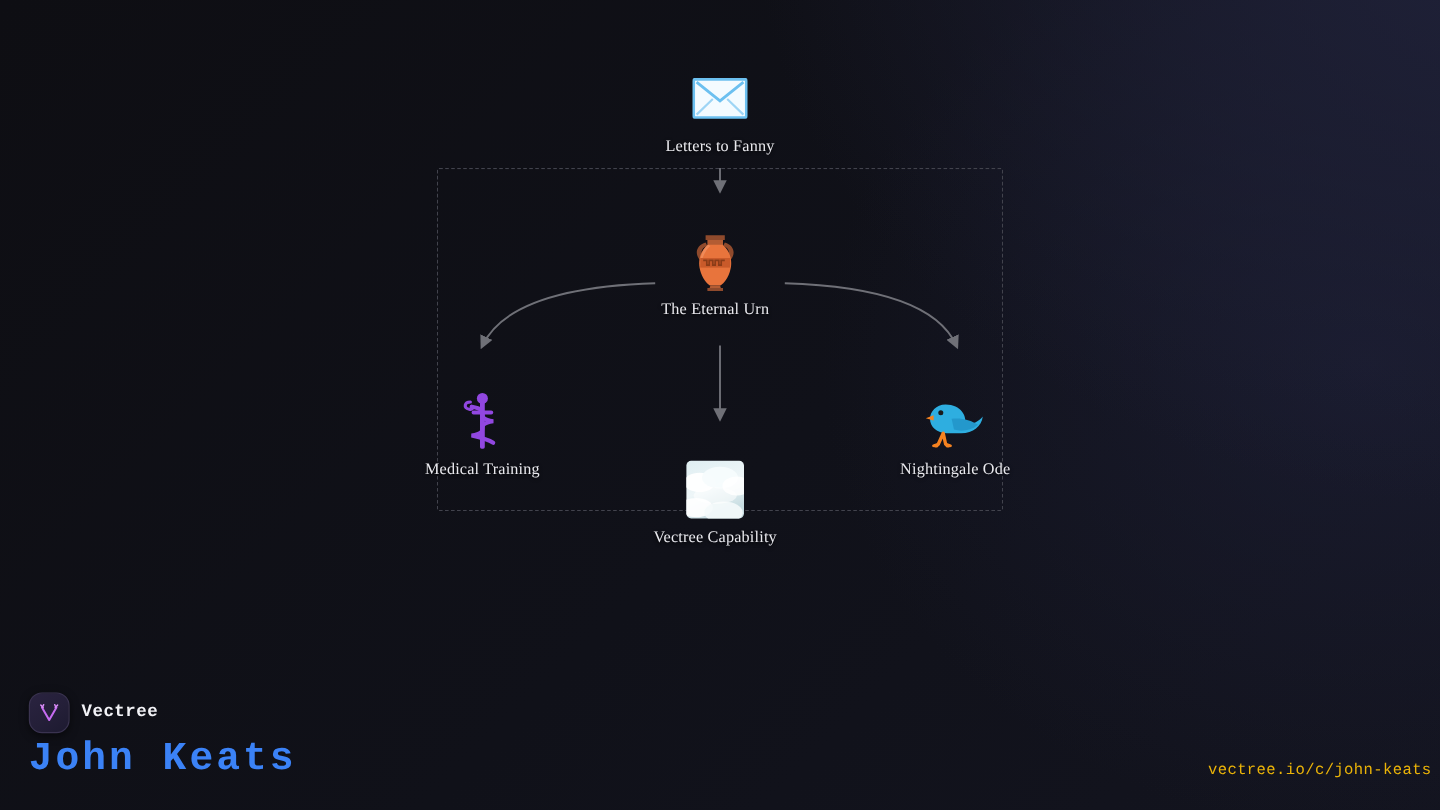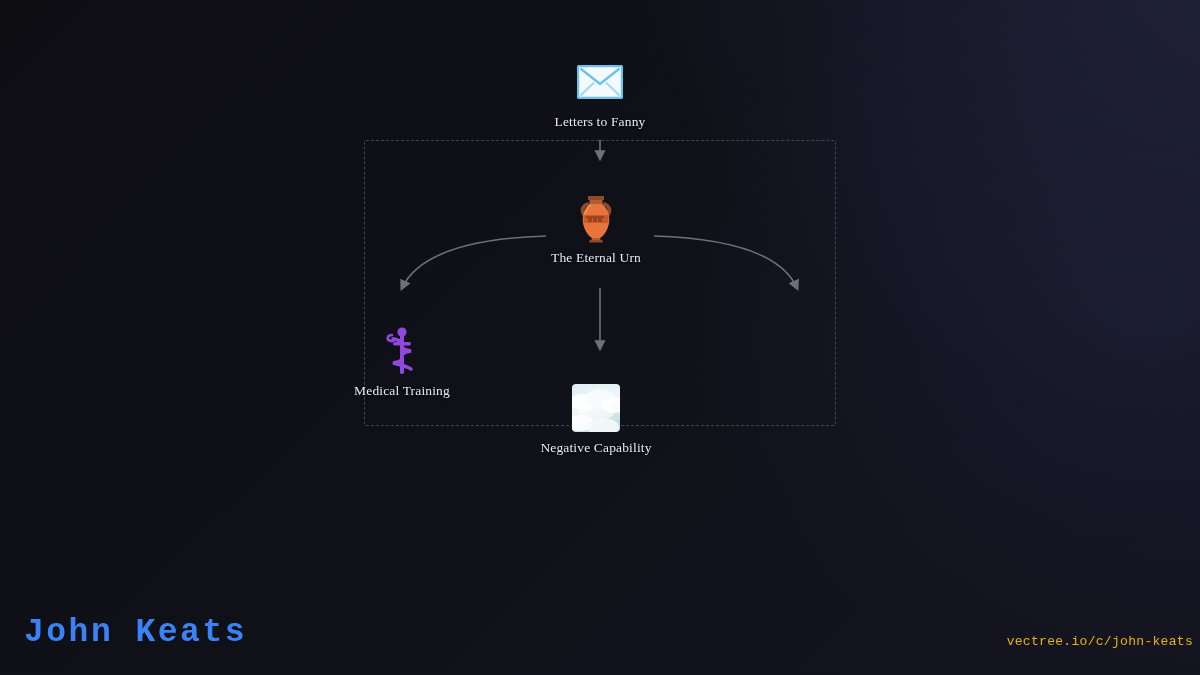--- a/index.html
+++ b/index.html
@@ -183,25 +183,48 @@
         <g clip-path="url(#skyclip)">
           <ellipse cx="13" cy="20" rx="13" ry="8" fill="#ffffff" opacity=".95"></ellipse>
           <ellipse cx="30" cy="16" rx="15" ry="9" fill="#f7fcfd" opacity=".95"></ellipse>
           <ellipse cx="44" cy="23" rx="12" ry="8" fill="#ffffff" opacity=".85"></ellipse>
           <ellipse cx="10" cy="41" rx="14" ry="8" fill="#ffffff" opacity=".9"></ellipse>
           <ellipse cx="33" cy="45" rx="16" ry="9" fill="#f4fafb" opacity=".9"></ellipse>
           <ellipse cx="26" cy="31" rx="18" ry="7" fill="#ffffff" opacity=".55"></ellipse>
         </g>
       </svg>
     </div>
-    <div class="node-label">Negative Capability</div>
-  </div>
-
+    <div class="node-label">Vectree Capability</div>
+  </div>
+
+  <div class="node" style="left:796px; top:325px;">
+    <div class="node-icon">
+      <svg width="50" height="44" viewBox="0 0 50 44">
+        <path d="M17 8 C9 8 4 14 4 20 C4 27 10 32 18 32 L30 32 C40 32 47 26 48 18 C44 23 38 25 33 24 C35 18 30 8 17 8 z" fill="#2eaee0"></path>
+        <path d="M22 20 C30 19 38 21 44 25 C38 30 30 31 24 29 z" fill="#2398cc"></path>
+        <circle cx="13" cy="15" r="2.1" fill="#1a1a1a"></circle>
+        <path d="M7 17 L0.5 19.5 L7 21.5 z" fill="#f58220"></path>
+        <path d="M15 32 L11 41 M15 32 L17 41" stroke="#f58220" stroke-width="2.8" stroke-linecap="round" fill="none"></path>
+        <path d="M11 41 L7 42.5 M11 41 L9 43.5 M17 41 L21 42.5 M17 41 L19 43.5" stroke="#f58220" stroke-width="2.4" stroke-linecap="round" fill="none"></path>
+      </svg>
+    </div>
+    <div class="node-label">Nightingale Ode</div>
+  </div>
 
 </div>
 
 <div id="footer">
 
+  <div id="brand-row">
+    <div id="brand-logo">
+      <svg width="20" height="20" viewBox="0 0 20 20">
+        <path d="M4 5.5 L10 16 L16 5.5" fill="none" stroke="#c56bf0" stroke-width="1.7" stroke-linecap="round" stroke-linejoin="round"></path>
+        <path d="M3 3.6 L5 5.6 M5.4 3.2 L4.4 5.6" stroke="#d88bf5" stroke-width="1.2" stroke-linecap="round"></path>
+        <path d="M17 3.6 L15 5.6 M14.6 3.2 L15.6 5.6" stroke="#d88bf5" stroke-width="1.2" stroke-linecap="round"></path>
+      </svg>
+    </div>
+    <div id="brand-name">Vectree</div>
+  </div>
 
   <div id="page-title">John Keats</div>
 
   <div id="footer-url">vectree.io/c/john-keats</div>
 </div>
 
 </body></html>

